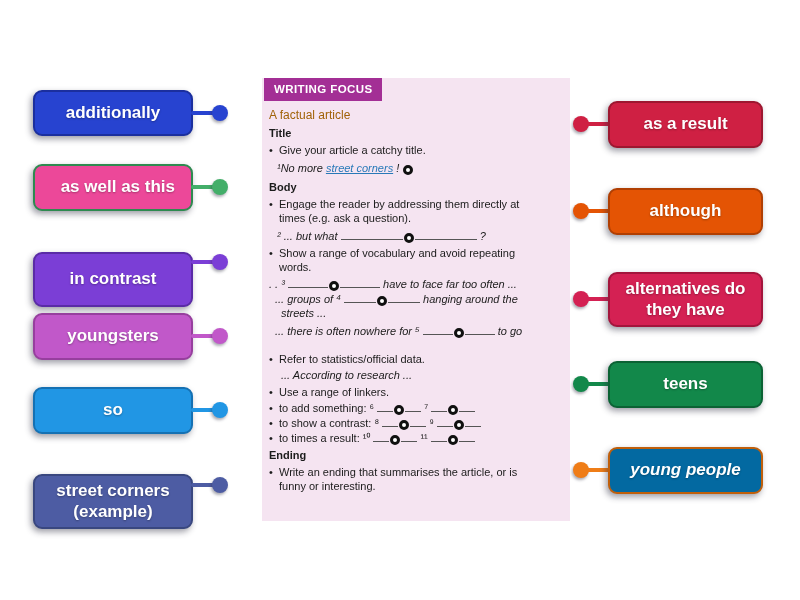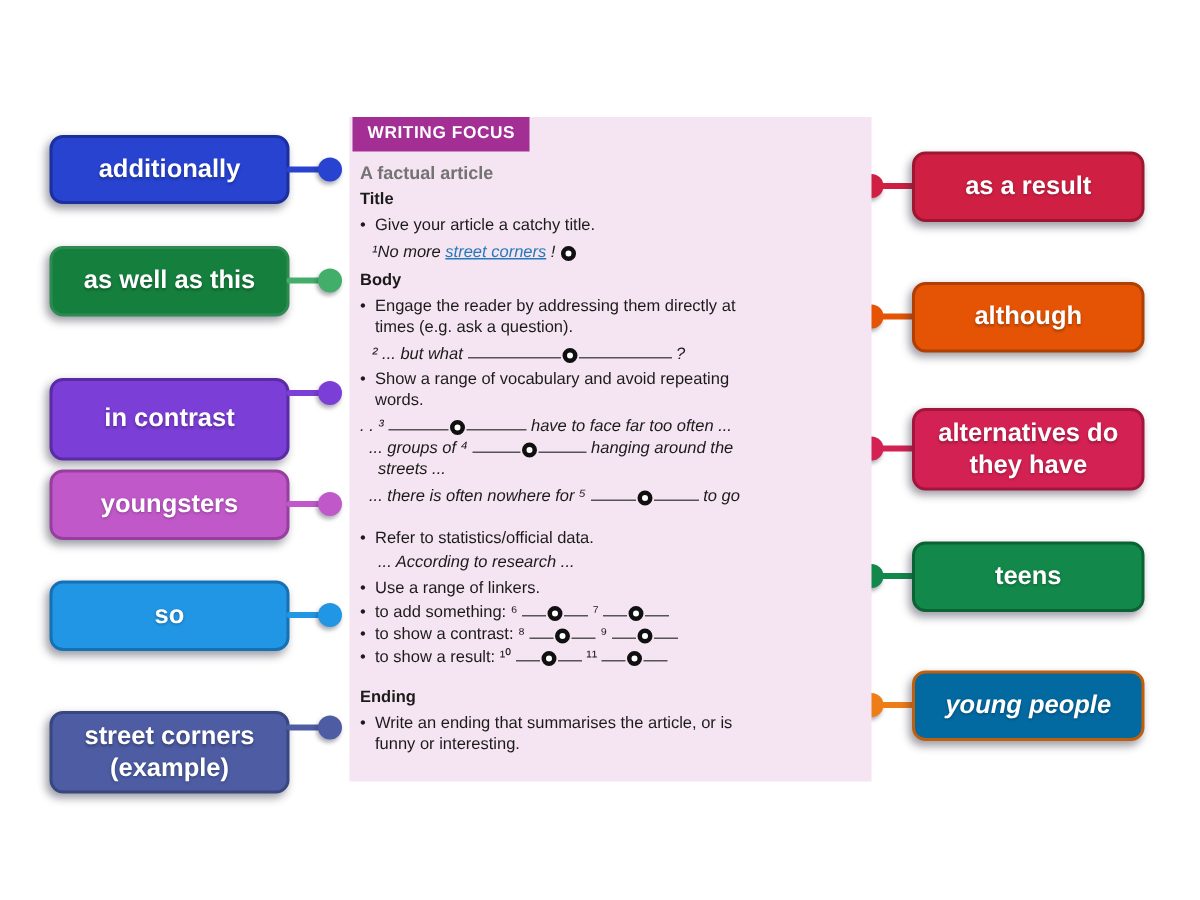--- a/index.html
+++ b/index.html
@@ -10,27 +10,27 @@
   .tile { position:absolute; border-radius:9px; display:flex; align-items:center; justify-content:center;
           text-align:center; color:#fff; font-weight:700; font-size:17px; line-height:1.18;
           border:2px solid transparent; box-shadow:-2px 3px 6px rgba(40,40,60,0.45);
           text-shadow:0 1px 2px rgba(0,0,0,0.3); cursor:grab; }
   .tile.left  { left:33px;  width:160px; padding:0 16px; }
   .tile.right { left:608px; width:155px; padding:0 14px; }
 
   .dot  { position:absolute; width:16px; height:16px; border-radius:50%; box-shadow:-1px 2px 3px rgba(40,40,60,0.4); }
   .stub { position:absolute; width:24px; height:4px; border-radius:2px; }
 
-  .panel { position:absolute; left:233px; top:78px; width:348px; height:443px; background:#f5e4f1; }
+  .panel { position:absolute; left:262px; top:78px; width:308px; height:443px; background:#f5e4f1; }
   .panel-header { position:absolute; left:2px; top:0; background:#a32f95; color:#fff; font-size:11.5px;
                   font-weight:700; letter-spacing:0.4px; padding:5px 10px 6px; }
   .panel-body { position:absolute; left:7px; top:28px; width:294px; font-size:11px; color:#1b1b1b; }
 
   .row { line-height:14px; }
-  .art-title { color:#737373; font-weight:700; font-size:12px; }
+  .art-title { color:#a16207; font-weight:400; font-size:12px; }
   .h { font-weight:700; }
   .brow { display:flex; }
   .brow .bu { width:10px; flex:none; }
   .it { font-style:italic; }
   .cont { padding-left:10px; }
   .blank { display:inline-block; border-bottom:1px solid #555; height:10px; }
   .circle { display:inline-block; width:10px; height:10px; border:3px solid #101010; border-radius:50%;
             background:#fff; vertical-align:-3px; margin:0 1px; cursor:pointer; }
   .link { color:#2879b8; text-decoration:underline; cursor:pointer; }
 </style>
@@ -38,21 +38,21 @@
 <body>
 
 <div class="stage">
 
   <div class="tile left" style="top: 90px; height: 46px; background-color: rgb(39, 67, 208); border-color: rgb(27, 47, 158);">
     <span>additionally</span>
   </div>
   <div class="stub" style="left: 191px; top: 111px; background-color: rgb(39, 67, 208);"></div>
   <div class="dot" style="left: 212px; top: 105px; background-color: rgb(39, 67, 208);"></div>
 
-  <div class="tile left" style="top: 164px; height: 47px; background-color: #15803d; border-color: rgb(46, 138, 80);">
+  <div class="tile left" style="top: 164px; height: 47px; background-color: #ec4899; border-color: rgb(46, 138, 80); justify-content: flex-end;">
     <span>as well as this</span>
   </div>
   <div class="stub" style="left: 191px; top: 185px; background-color: rgb(67, 174, 105);"></div>
   <div class="dot" style="left: 212px; top: 179px; background-color: rgb(67, 174, 105);"></div>
 
   <div class="tile left" style="top: 252px; height: 55px; background-color: rgb(123, 62, 214); border-color: rgb(90, 43, 166);">
     <span>in contrast</span>
   </div>
   <div class="stub" style="left: 191px; top: 260px; background-color: rgb(123, 62, 214);"></div>
   <div class="dot" style="left: 212px; top: 254px; background-color: rgb(123, 62, 214);"></div>
@@ -171,24 +171,24 @@
         <span><span>to add something: ⁶ </span><span class="blank" style="width:16px"></span><span class="circle"></span><span class="blank" style="width:16px"></span><span>  ⁷ </span><span class="blank" style="width:16px"></span><span class="circle"></span><span class="blank" style="width:16px"></span></span>
       </div>
 
       <div class="row brow" style="margin-top:1px">
         <span class="bu">•</span>
         <span><span>to show a contrast: ⁸ </span><span class="blank" style="width:16px"></span><span class="circle"></span><span class="blank" style="width:16px"></span><span>  ⁹ </span><span class="blank" style="width:16px"></span><span class="circle"></span><span class="blank" style="width:16px"></span></span>
       </div>
 
       <div class="row brow" style="margin-top:1px">
         <span class="bu">•</span>
-        <span><span>to show a result: ¹⁰ </span><span class="blank" style="width:16px"></span><span class="circle"></span><span class="blank" style="width:16px"></span><span>  ¹¹ </span><span class="blank" style="width:16px"></span><span class="circle"></span><span class="blank" style="width:16px"></span></span>
+        <span><span>to times a result: ¹⁰ </span><span class="blank" style="width:16px"></span><span class="circle"></span><span class="blank" style="width:16px"></span><span>  ¹¹ </span><span class="blank" style="width:16px"></span><span class="circle"></span><span class="blank" style="width:16px"></span></span>
       </div>
 
-      <div class="row h" style="margin-top:13px">Ending</div>
+      <div class="row h" style="margin-top:3px">Ending</div>
 
       <div class="row brow" style="margin-top:3px">
         <span class="bu">•</span>
         <span>Write an ending that summarises the article, or is</span>
       </div>
       <div class="row cont">funny or interesting.</div>
 
     </div>
   </div>
 

